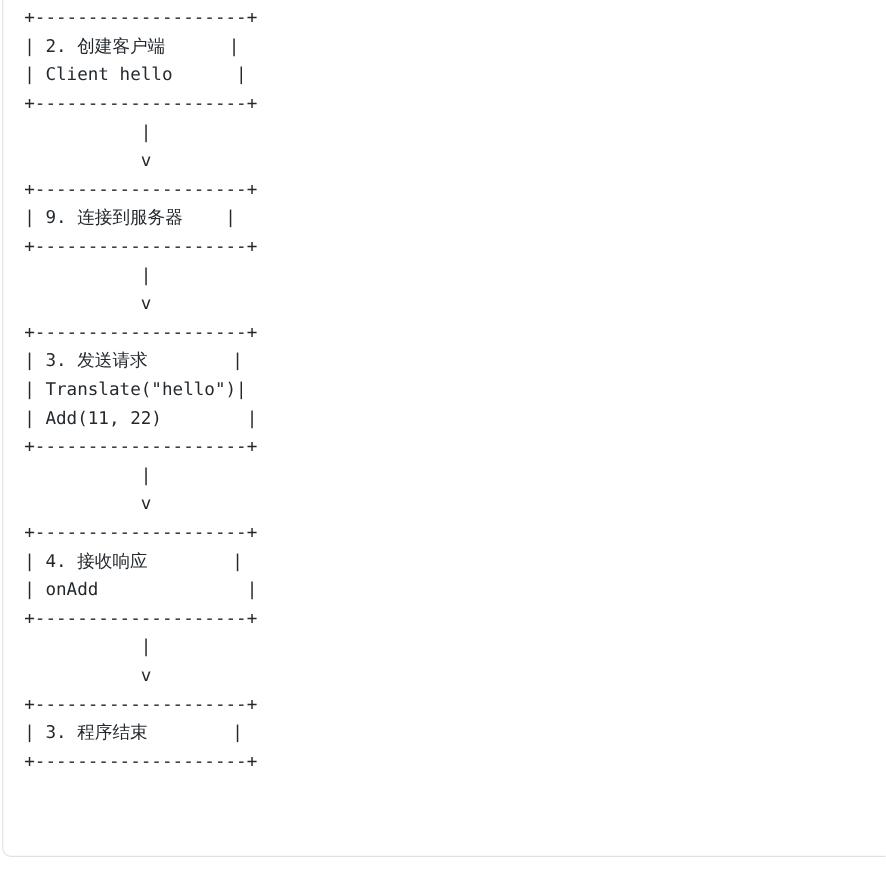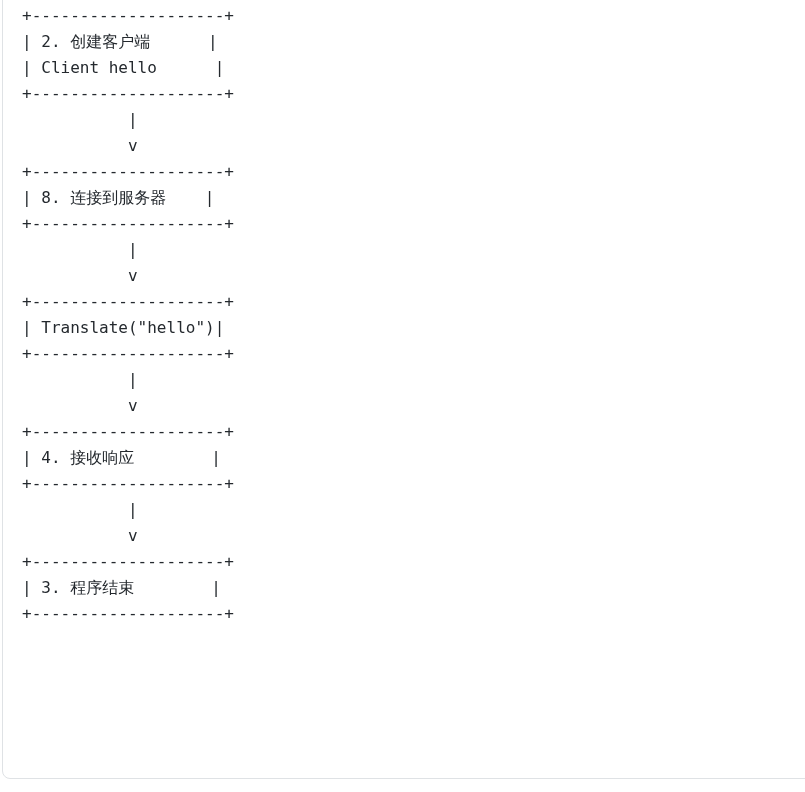--- a/index.html
+++ b/index.html
@@ -45,31 +45,34 @@
 
 <div class="code-block">
   <div class="ascii">
       <span class="line">+--------------------+</span>
       <span class="line">| 2. 创建客户端      |</span>
       <span class="line">| Client hello      |</span>
       <span class="line">+--------------------+</span>
       <span class="line">           |</span>
       <span class="line">           v</span>
       <span class="line">+--------------------+</span>
-      <span class="line">| 8. 连接到服务器    |</span>
+      <span class="line">| 9. 连接到服务器    |</span>
       <span class="line">+--------------------+</span>
       <span class="line">           |</span>
       <span class="line">           v</span>
       <span class="line">+--------------------+</span>
+      <span class="line">| 3. 发送请求        |</span>
       <span class="line">| Translate("hello")|</span>
+      <span class="line">| Add(11, 22)        |</span>
       <span class="line">+--------------------+</span>
       <span class="line">           |</span>
       <span class="line">           v</span>
       <span class="line">+--------------------+</span>
       <span class="line">| 4. 接收响应        |</span>
+      <span class="line">| onAdd              |</span>
       <span class="line">+--------------------+</span>
       <span class="line">           |</span>
       <span class="line">           v</span>
       <span class="line">+--------------------+</span>
       <span class="line">| 3. 程序结束        |</span>
       <span class="line">+--------------------+</span>
     </div>
 </div>
 
 </body></html>

